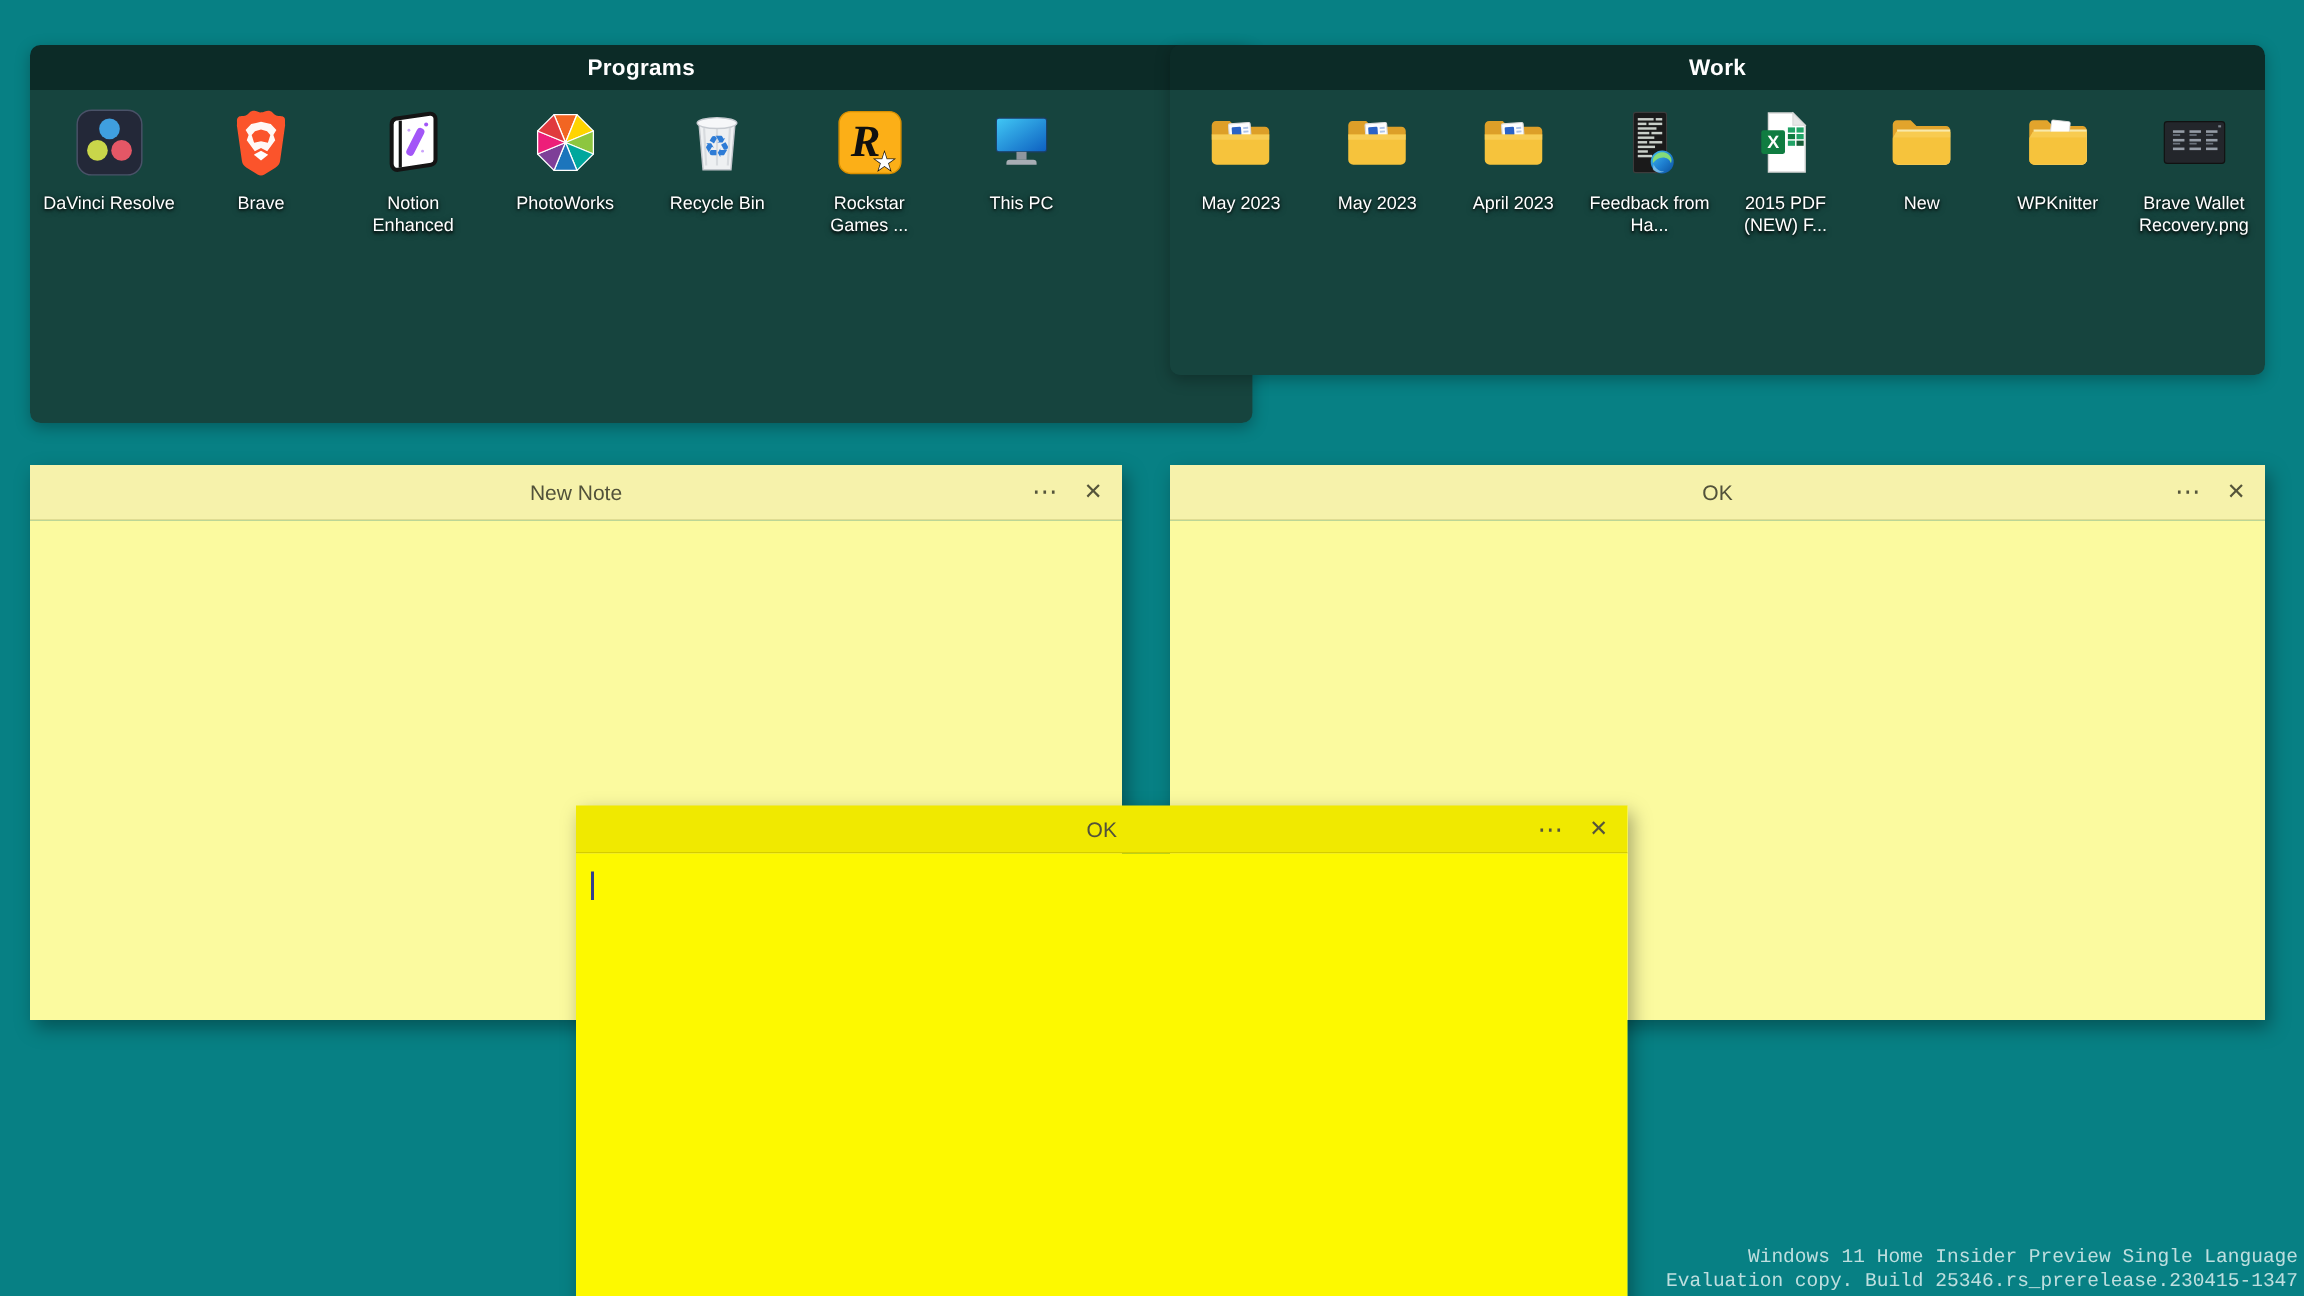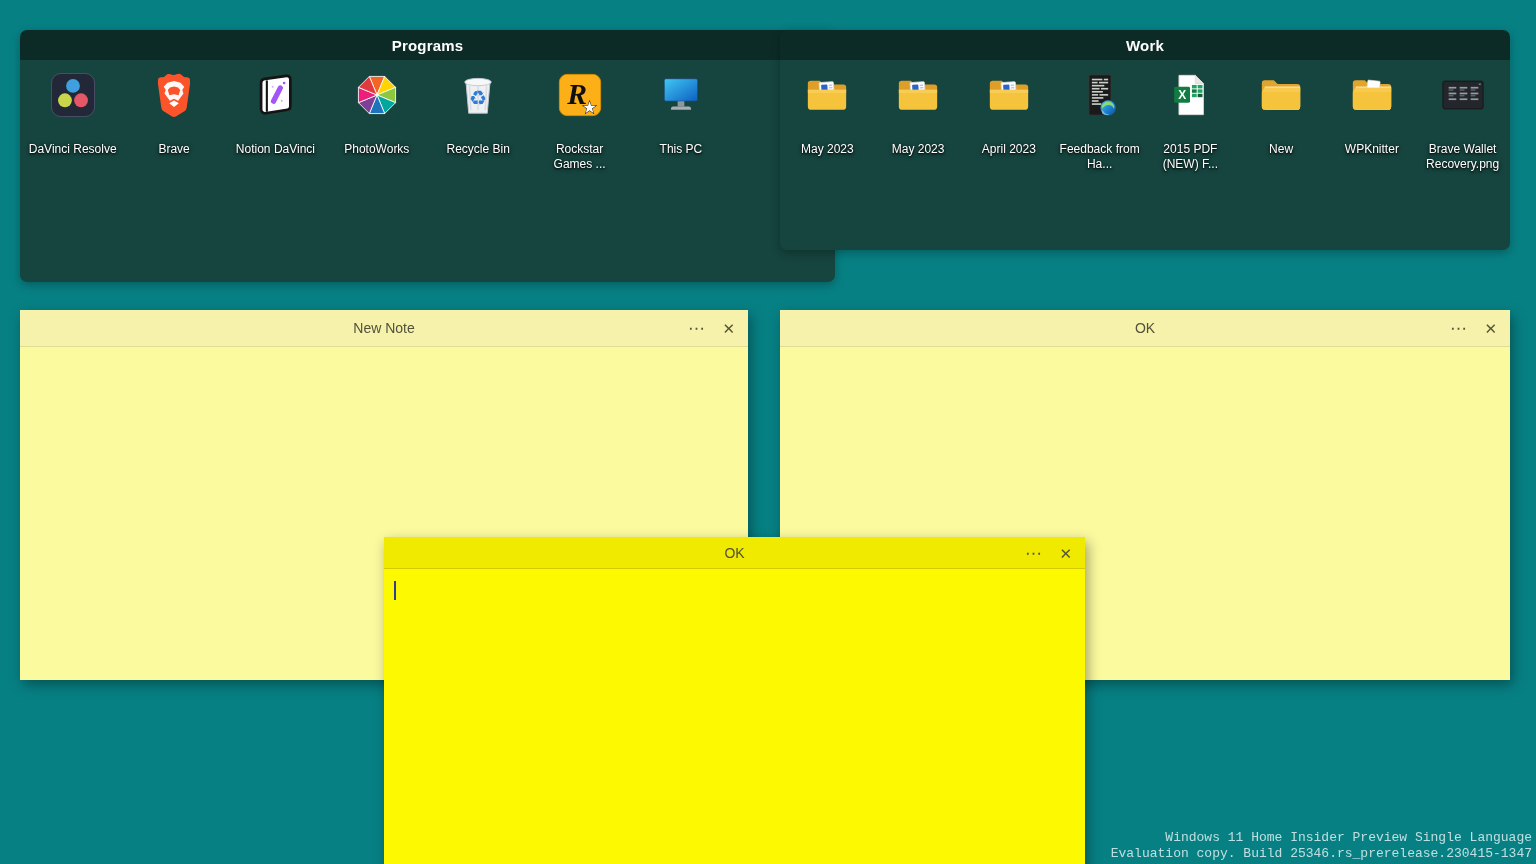--- a/index.html
+++ b/index.html
@@ -10,21 +10,21 @@
   .fence{position:absolute;border-radius:7px;box-shadow:0 3px 10px rgba(0,0,0,.28);}
   .fence-header{height:30px;background:#0c2b27;border-radius:7px 7px 0 0;display:flex;
                 align-items:center;justify-content:center;cursor:default;}
   .fence-title{color:#ffffff;font-weight:bold;font-size:15px;letter-spacing:.2px;}
   .fence-items{background:#16443e;height:calc(100% - 30px);border-radius:0 0 7px 7px;
                display:grid;grid-template-columns:repeat(8,1fr);align-content:start;
                padding:12px 2px;box-sizing:border-box;}
   .icon-cell{display:flex;flex-direction:column;align-items:center;cursor:pointer;}
   .icon-img{width:46px;height:46px;display:flex;align-items:center;justify-content:center;}
   .icon-img svg{width:46px;height:46px;display:block;}
-  .icon-label{margin-top:24px;font-size:12px;line-height:15px;color:#ffffff;text-align:center;
+  .icon-label{margin-top:10px;font-size:12px;line-height:15px;color:#ffffff;text-align:center;
               max-width:88px;text-shadow:0 1px 2px rgba(0,0,0,.95),0 1px 4px rgba(0,0,0,.6);}
 
   
   .note{position:absolute;box-shadow:3px 5px 12px rgba(0,0,0,.35);}
   .titlebar{position:relative;display:flex;align-items:center;justify-content:center;
             font-size:14px;color:#52523a;cursor:default;}
   .note.pale  .titlebar{height:36px;background:#f6f2ab;border-bottom:1px solid rgba(120,120,40,.18);}
   .note.pale  .note-body{height:calc(100% - 37px);background:#fbfa9f;}
   .note.bright .titlebar{height:31px;background:#f0e900;border-bottom:1px solid rgba(130,120,0,.25);}
   .note.bright .note-body{height:calc(100% - 32px);background:#fdf900;}
@@ -79,21 +79,21 @@
             <div class="icon-img">
               <svg viewBox="0 0 48 48">
                 <path d="M12 7.5 L36 4 a3.5 3.5 0 0 1 4 3.5 V36 a3.5 3.5 0 0 1 -3 3.4 L14 43 a4 4 0 0 1 -4.5 -4 V11.5 A4 4 0 0 1 12 7.5z" fill="#ffffff" stroke="#141414" stroke-width="2.8" stroke-linejoin="round"></path>
                 <path d="M15.5 8.8 V41.5" stroke="#141414" stroke-width="2.2"></path>
                 <rect x="23.5" y="13" width="5.5" height="21" rx="2.7" transform="rotate(27 26 23)" fill="#a256f7"></rect>
                 <circle cx="33.5" cy="11.5" r="1.4" fill="#a256f7"></circle>
                 <circle cx="21.5" cy="15.5" r="1" fill="#cba4fa"></circle>
                 <circle cx="31" cy="30" r="1" fill="#cba4fa"></circle>
               </svg>
             </div>
-            <div class="icon-label">Notion DaVinci</div>
+            <div class="icon-label">Notion Enhanced</div>
           </div>
           <div class="icon-cell">
             <div class="icon-img">
               <svg viewBox="0 0 48 48">
                 <g stroke="#ffffff" stroke-width="0.9" stroke-linejoin="round">
                   <path d="M24 24 L16 4.6 L32 4.6 Z" fill="#f26522"></path>
                   <path d="M24 24 L32 4.6 L43.4 16 Z" fill="#ffd400"></path>
                   <path d="M24 24 L43.4 16 L43.4 32 Z" fill="#8dc63f"></path>
                   <path d="M24 24 L43.4 32 L32 43.4 Z" fill="#00a79d"></path>
                   <path d="M24 24 L32 43.4 L16 43.4 Z" fill="#1c75bc"></path>

